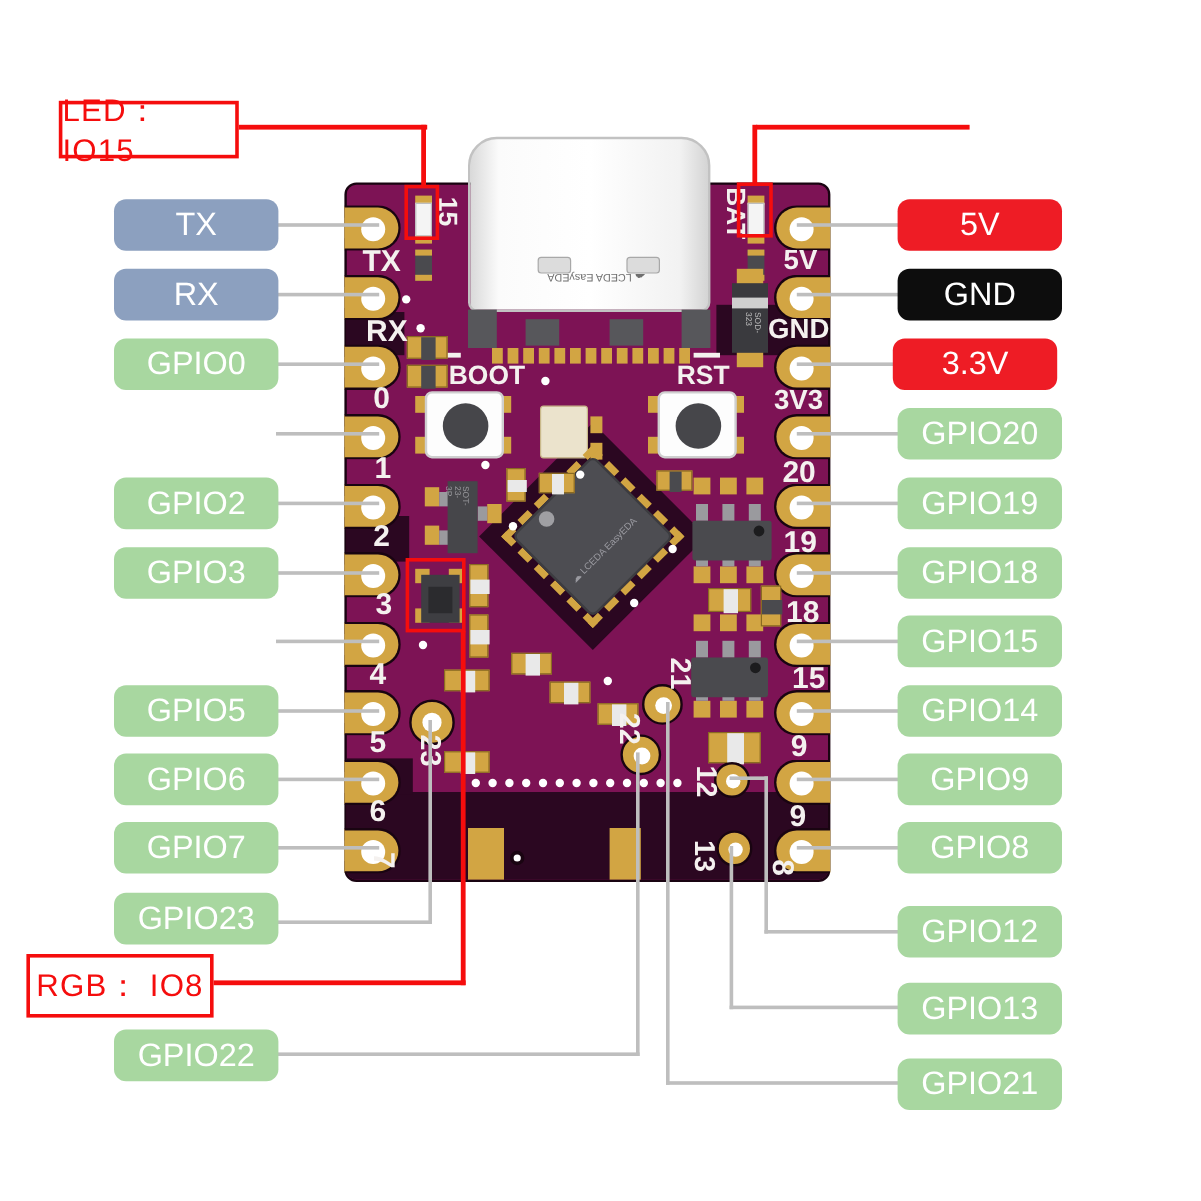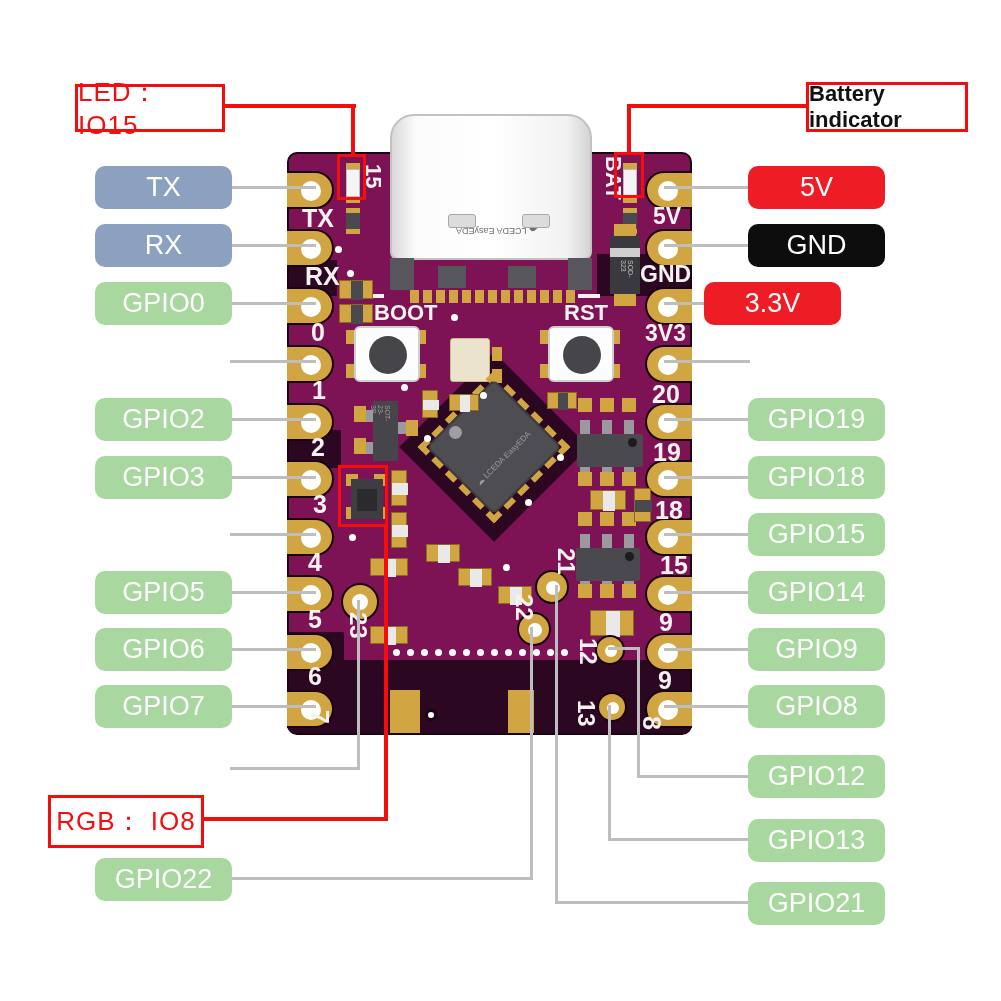--- a/index.html
+++ b/index.html
@@ -1,21 +1,21 @@
 <!DOCTYPE html>
 <html><head>
 <meta charset="utf-8">
 <style>
   html,body{margin:0;padding:0;background:#ffffff;}
   #stage{position:relative;width:1001px;height:1001px;background:#fff;overflow:hidden;
          font-family:"Liberation Sans",sans-serif;}
   
   .callout{position:absolute;background:#fff;border:3px solid #f50d0d;display:flex;
            align-items:center;justify-content:center;z-index:7;box-sizing:border-box;}
-  .callout.red-text{color:#f50d0d;font-size:26px;letter-spacing:1px;margin-left:26px;}
+  .callout.red-text{color:#f50d0d;font-size:26px;letter-spacing:1px;}
   .callout.black-text{color:#111;font-size:22px;font-weight:600;}
   .rline{position:absolute;background:#f50d0d;z-index:6;}
   .rbox{position:absolute;border:3px solid #f50d0d;z-index:6;box-sizing:border-box;}
   
   .lbl{position:absolute;width:137px;height:43px;border-radius:10px;color:#fff;
        display:flex;align-items:center;justify-content:center;font-size:27px;z-index:4;}
   .lbl.green{background:#a8d7a0;}
   .lbl.blue{background:#8ca0bf;}
   .lbl.red{background:#ee1c25;}
   .lbl.black{background:#0d0d0d;}
@@ -44,23 +44,20 @@
   .lead{position:absolute;background:#9a9a9e;}
 </style>
 </head>
 <body>
 
 <div id="stage">
 
   <div class="callout red-text" style="left:49px;top:84px;width:150px;height:48px;">
       <span>LED： IO15</span>
     </div>
-  <div class="callout black-text" style="left:806px;top:82px;width:162px;height:50px;">
-      <span>Battery indicator</span>
-    </div>
   <div class="callout red-text" style="left:22px;top:795px;width:156px;height:53px;">
       <span>RGB： IO8</span>
     </div>
 
   <div class="rline" style="left:196px;top:104px;width:160px;height:4px;"></div>
   <div class="rline" style="left:351px;top:104px;width:4px;height:52px;"></div>
   <div class="rline" style="left:630px;top:104px;width:178px;height:4px;"></div>
   <div class="rline" style="left:627px;top:104px;width:4px;height:50px;"></div>
   <div class="rline" style="left:176px;top:817px;width:212px;height:4px;"></div>
   <div class="rline" style="left:384px;top:526px;width:4px;height:295px;"></div>
@@ -124,32 +121,38 @@
     </div>
   <div class="lbl green" style="left:95px;top:571px;">
       <span>GPIO5</span>
     </div>
   <div class="lbl green" style="left:95px;top:628px;">
       <span>GPIO6</span>
     </div>
   <div class="lbl green" style="left:95px;top:685px;">
       <span>GPIO7</span>
     </div>
+  <div class="lbl green" style="left:95px;top:744px;">
+      <span>GPIO23</span>
+    </div>
   <div class="lbl green" style="left:95px;top:858px;">
       <span>GPIO22</span>
     </div>
 
   <div class="lbl red" style="left:748px;top:166px;">
       <span>5V</span>
     </div>
   <div class="lbl black" style="left:748px;top:224px;">
       <span>GND</span>
     </div>
-  <div class="lbl red" style="left:704px;top:282px;">
+  <div class="lbl red" style="left:744px;top:282px;">
       <span>3.3V</span>
+    </div>
+  <div class="lbl green" style="left:748px;top:340px;">
+      <span>GPIO20</span>
     </div>
   <div class="lbl green" style="left:748px;top:398px;">
       <span>GPIO19</span>
     </div>
   <div class="lbl green" style="left:748px;top:456px;">
       <span>GPIO18</span>
     </div>
   <div class="lbl green" style="left:748px;top:513px;">
       <span>GPIO15</span>
     </div>

